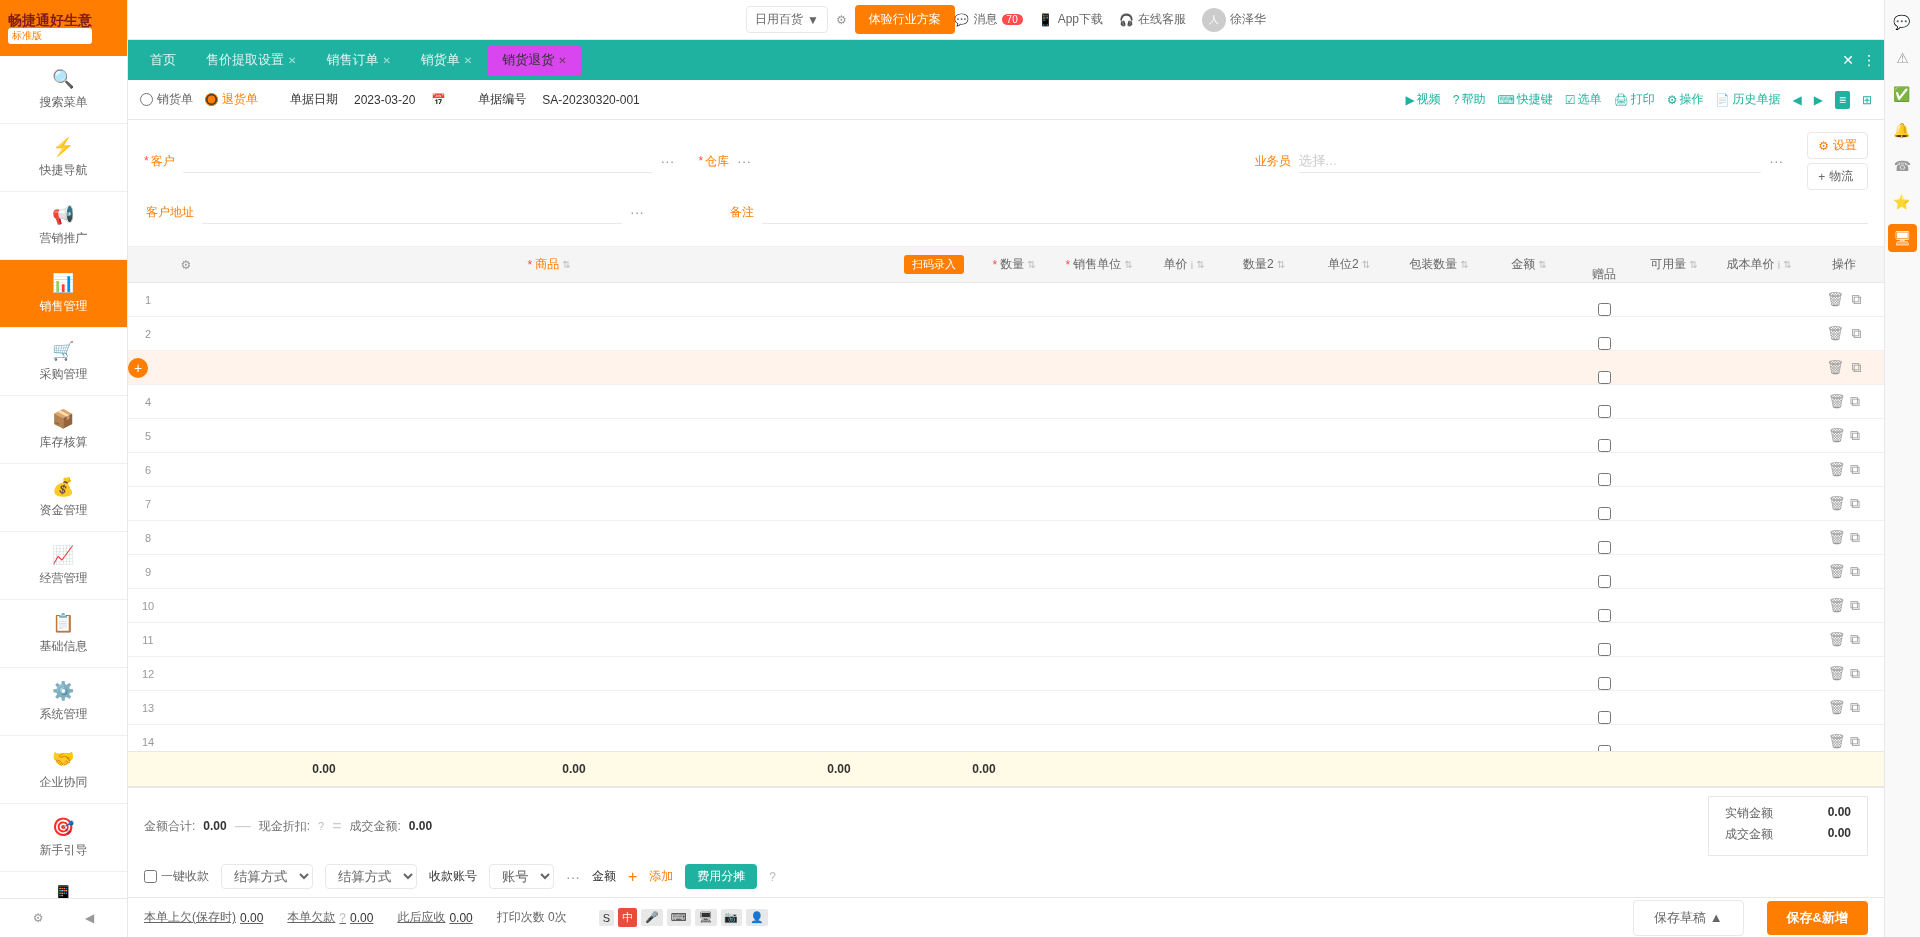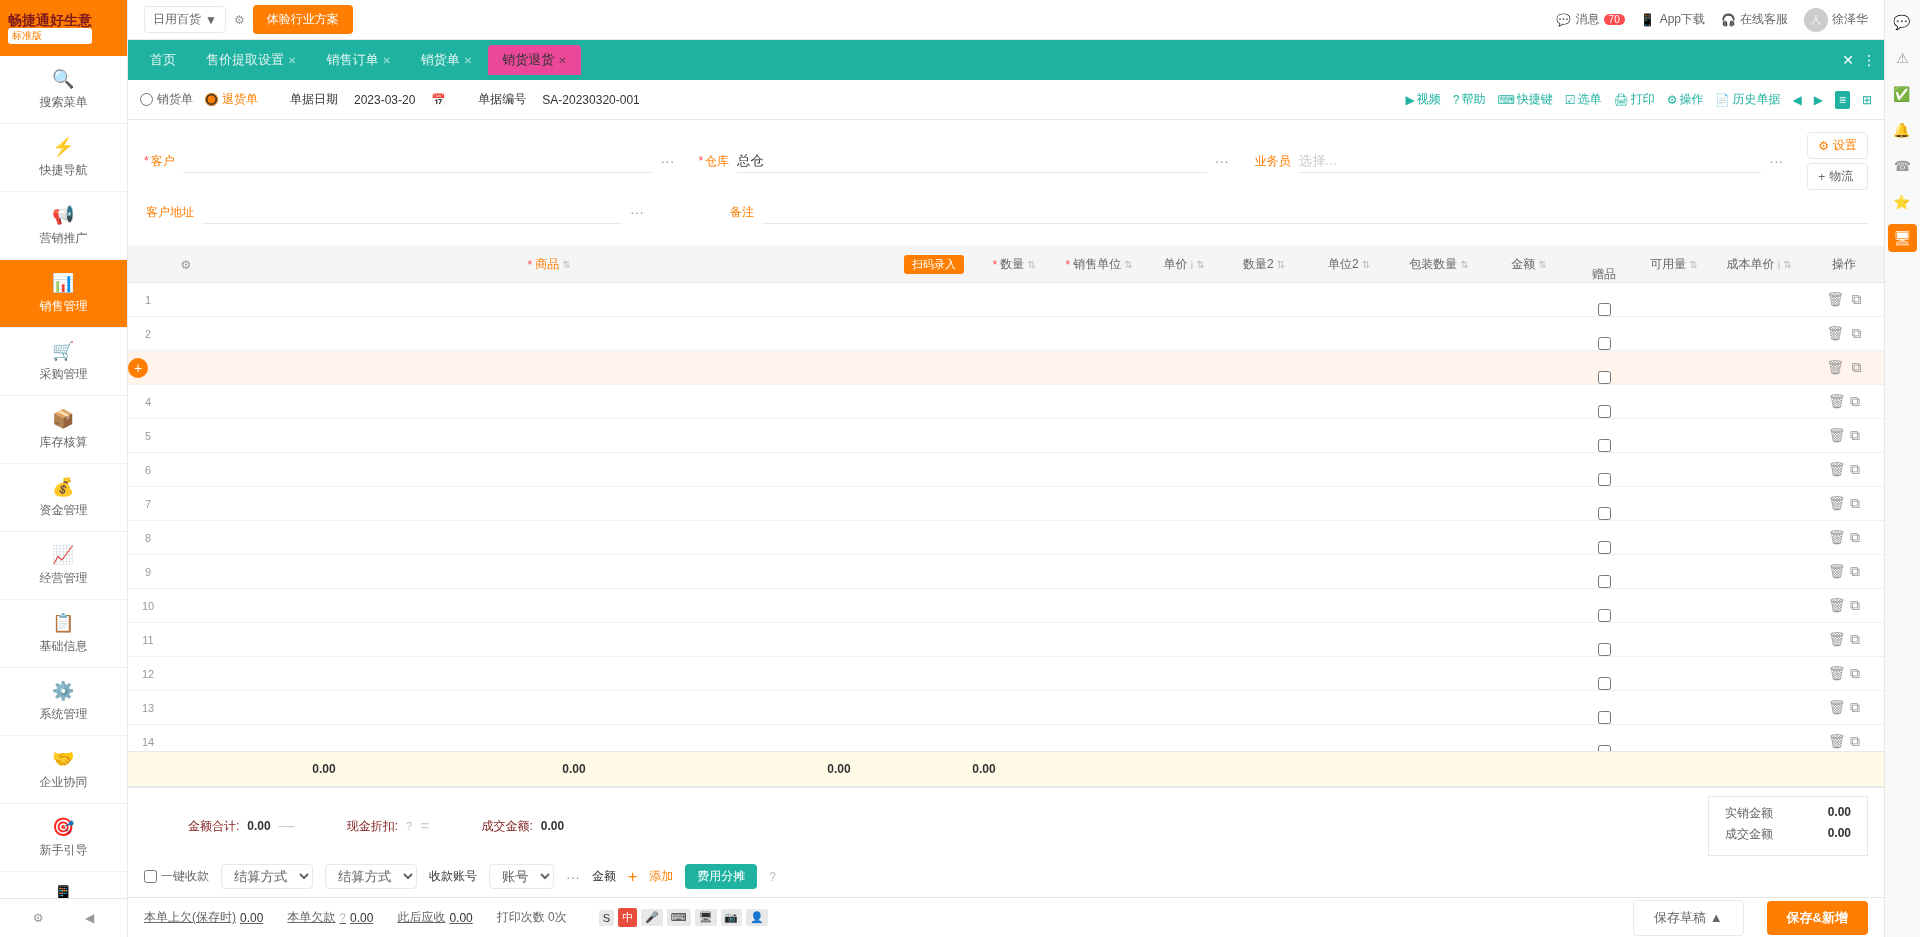--- a/index.html
+++ b/index.html
@@ -16,33 +16,33 @@
     .sidebar-nav { flex: 1; overflow-y: auto; }
     .sidebar-item { display: flex; flex-direction: column; align-items: center; padding: 12px 4px; cursor: pointer; color: #666; font-size: 12px; gap: 4px; border-bottom: 1px solid #f0f0f0; }
     .sidebar-item.active { background: #ff7d00; color: #fff; }
     .sidebar-item .icon { font-size: 18px; }
     .sidebar-footer { padding: 12px; display: flex; justify-content: space-around; border-top: 1px solid #e8e8e8; }
     
     
     .main-content { flex: 1; display: flex; flex-direction: column; overflow: hidden; }
     
     
-    .top-bar { height: 40px; background: #fff; border-bottom: 1px solid #e8e8e8; display: flex; align-items: center; justify-content: space-between; padding: 0 16px; flex-shrink: 0; }
+    .top-bar { height: 40px; background: #fff; border-bottom: 1px solid #e8e8e8; display: flex; align-items: center; justify-content: center; padding: 0 16px; flex-shrink: 0; }
     .top-bar-left { display: flex; align-items: center; gap: 8px; }
     .daily-select { display: flex; align-items: center; gap: 4px; border: 1px solid #e8e8e8; padding: 4px 8px; border-radius: 4px; cursor: pointer; color: #666; }
     .top-bar-right { display: flex; align-items: center; gap: 16px; color: #666; font-size: 12px; }
     .top-bar-right .item { display: flex; align-items: center; gap: 4px; cursor: pointer; }
     .msg-badge { background: #ff4d4f; color: #fff; border-radius: 10px; font-size: 10px; padding: 0 5px; }
     .experience-btn { background: #ff7d00; color: #fff; border: none; padding: 6px 14px; border-radius: 4px; cursor: pointer; font-size: 12px; }
     .user-avatar { width: 24px; height: 24px; background: #ccc; border-radius: 50%; display: flex; align-items: center; justify-content: center; font-size: 10px; color: #fff; }
 
     
     .tab-bar { height: 40px; background: #20b2a0; display: flex; align-items: center; padding: 0 8px; gap: 2px; flex-shrink: 0; }
     .tab { display: flex; align-items: center; gap: 4px; padding: 6px 14px; border-radius: 4px 4px 0 0; cursor: pointer; color: rgba(255,255,255,0.85); font-size: 13px; }
-    .tab.active { background: #ec4899; color: #333; justify-content: flex-end; }
+    .tab.active { background: #d946ef; color: #333; justify-content: flex-end; }
     .tab-close { font-size: 10px; color: inherit; opacity: 0.7; cursor: pointer; }
     .tab-bar-end { margin-left: auto; display: flex; gap: 8px; color: #fff; font-size: 14px; cursor: pointer; }
 
     
     .content-area { flex: 1; background: #fff; overflow: hidden; display: flex; flex-direction: column; }
     
     
     .doc-toolbar { height: 40px; border-bottom: 1px solid #e8e8e8; display: flex; align-items: center; padding: 0 12px; gap: 16px; flex-shrink: 0; background: #fff; }
     .doc-type-radio { display: flex; align-items: center; gap: 12px; }
     .radio-item { display: flex; align-items: center; gap: 4px; cursor: pointer; color: #666; }
@@ -96,21 +96,21 @@
     .scan-btn { background: #ff7d00; color: #fff; border: none; padding: 2px 8px; border-radius: 3px; font-size: 11px; cursor: pointer; }
     .plus-btn { background: #ff7d00; color: #fff; border: none; width: 20px; height: 20px; border-radius: 50%; cursor: pointer; font-size: 14px; display: flex; align-items: center; justify-content: center; }
     .checkbox-cell { display: flex; justify-content: center; align-items: center; }
     .action-icon { color: #999; cursor: pointer; font-size: 14px; margin: 0 2px; }
     
     .table-footer { height: 36px; background: #fffbe6; border-top: 1px solid #e8e8e8; border-bottom: 1px solid #e8e8e8; display: flex; align-items: center; flex-shrink: 0; }
     
     
     .bottom-area { border-top: 1px solid #e8e8e8; padding: 8px 16px; flex-shrink: 0; }
     .amount-row { display: flex; align-items: center; gap: 8px; margin-bottom: 8px; color: #333; }
-    .amount-row .label { color: #7f1d1d; margin-left: 44px; }
+    .amount-row .label { color: #737373; }
     .amount-row .value { color: #333; font-weight: bold; }
     .minus-icon { color: #ccc; font-size: 16px; }
     .equals-icon { color: #ccc; font-size: 16px; }
     .payment-row { display: flex; align-items: center; gap: 12px; }
     .payment-checkbox { display: flex; align-items: center; gap: 4px; color: #666; }
     .payment-select { border: 1px solid #e8e8e8; padding: 3px 8px; border-radius: 4px; color: #666; background: #fff; cursor: pointer; }
     .fee-btn { background: #20b2a0; color: #fff; border: none; padding: 4px 12px; border-radius: 4px; cursor: pointer; font-size: 12px; }
     
     .status-bar { height: 40px; background: #fff; border-top: 1px solid #e8e8e8; display: flex; align-items: center; padding: 0 16px; gap: 24px; flex-shrink: 0; }
     .status-item { display: flex; align-items: center; gap: 4px; color: #666; font-size: 12px; text-decoration: underline; }
@@ -317,21 +317,20 @@
 
       <div class="form-area">
         <div class="form-row">
           <div class="form-field">
             <label>客户</label>
             <input class="form-input" placeholder="" style="">
             <span class="ellipsis-btn">···</span>
           </div>
           <div class="form-field">
             <label>仓库</label>
-            <input class="form-input" value="总仓" style="">
             <span class="ellipsis-btn">···</span>
           </div>
           <div class="form-field no-required">
             <label>业务员</label>
             <input class="form-input" placeholder="选择..." style="">
             <span class="ellipsis-btn">···</span>
           </div>
           <div class="side-actions">
             <button class="side-btn settings">
               <span>⚙</span>

